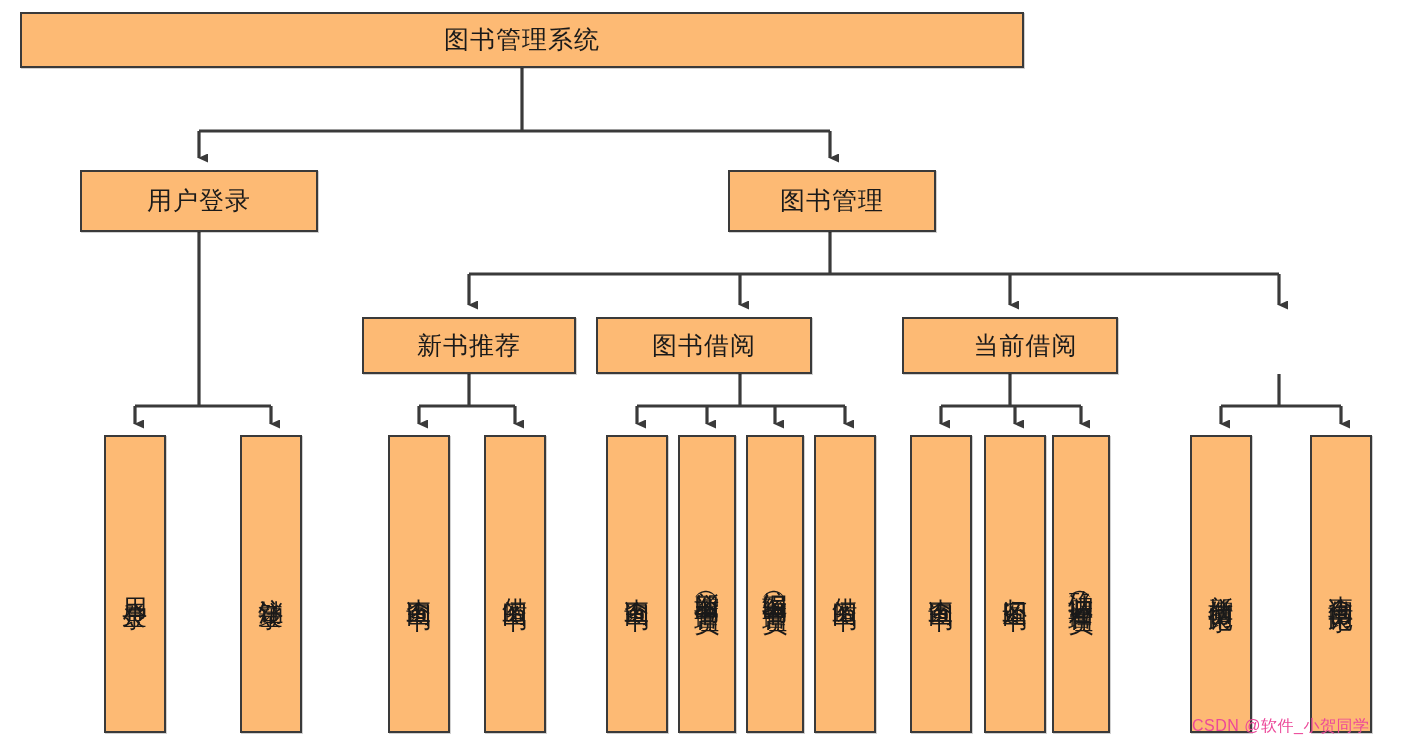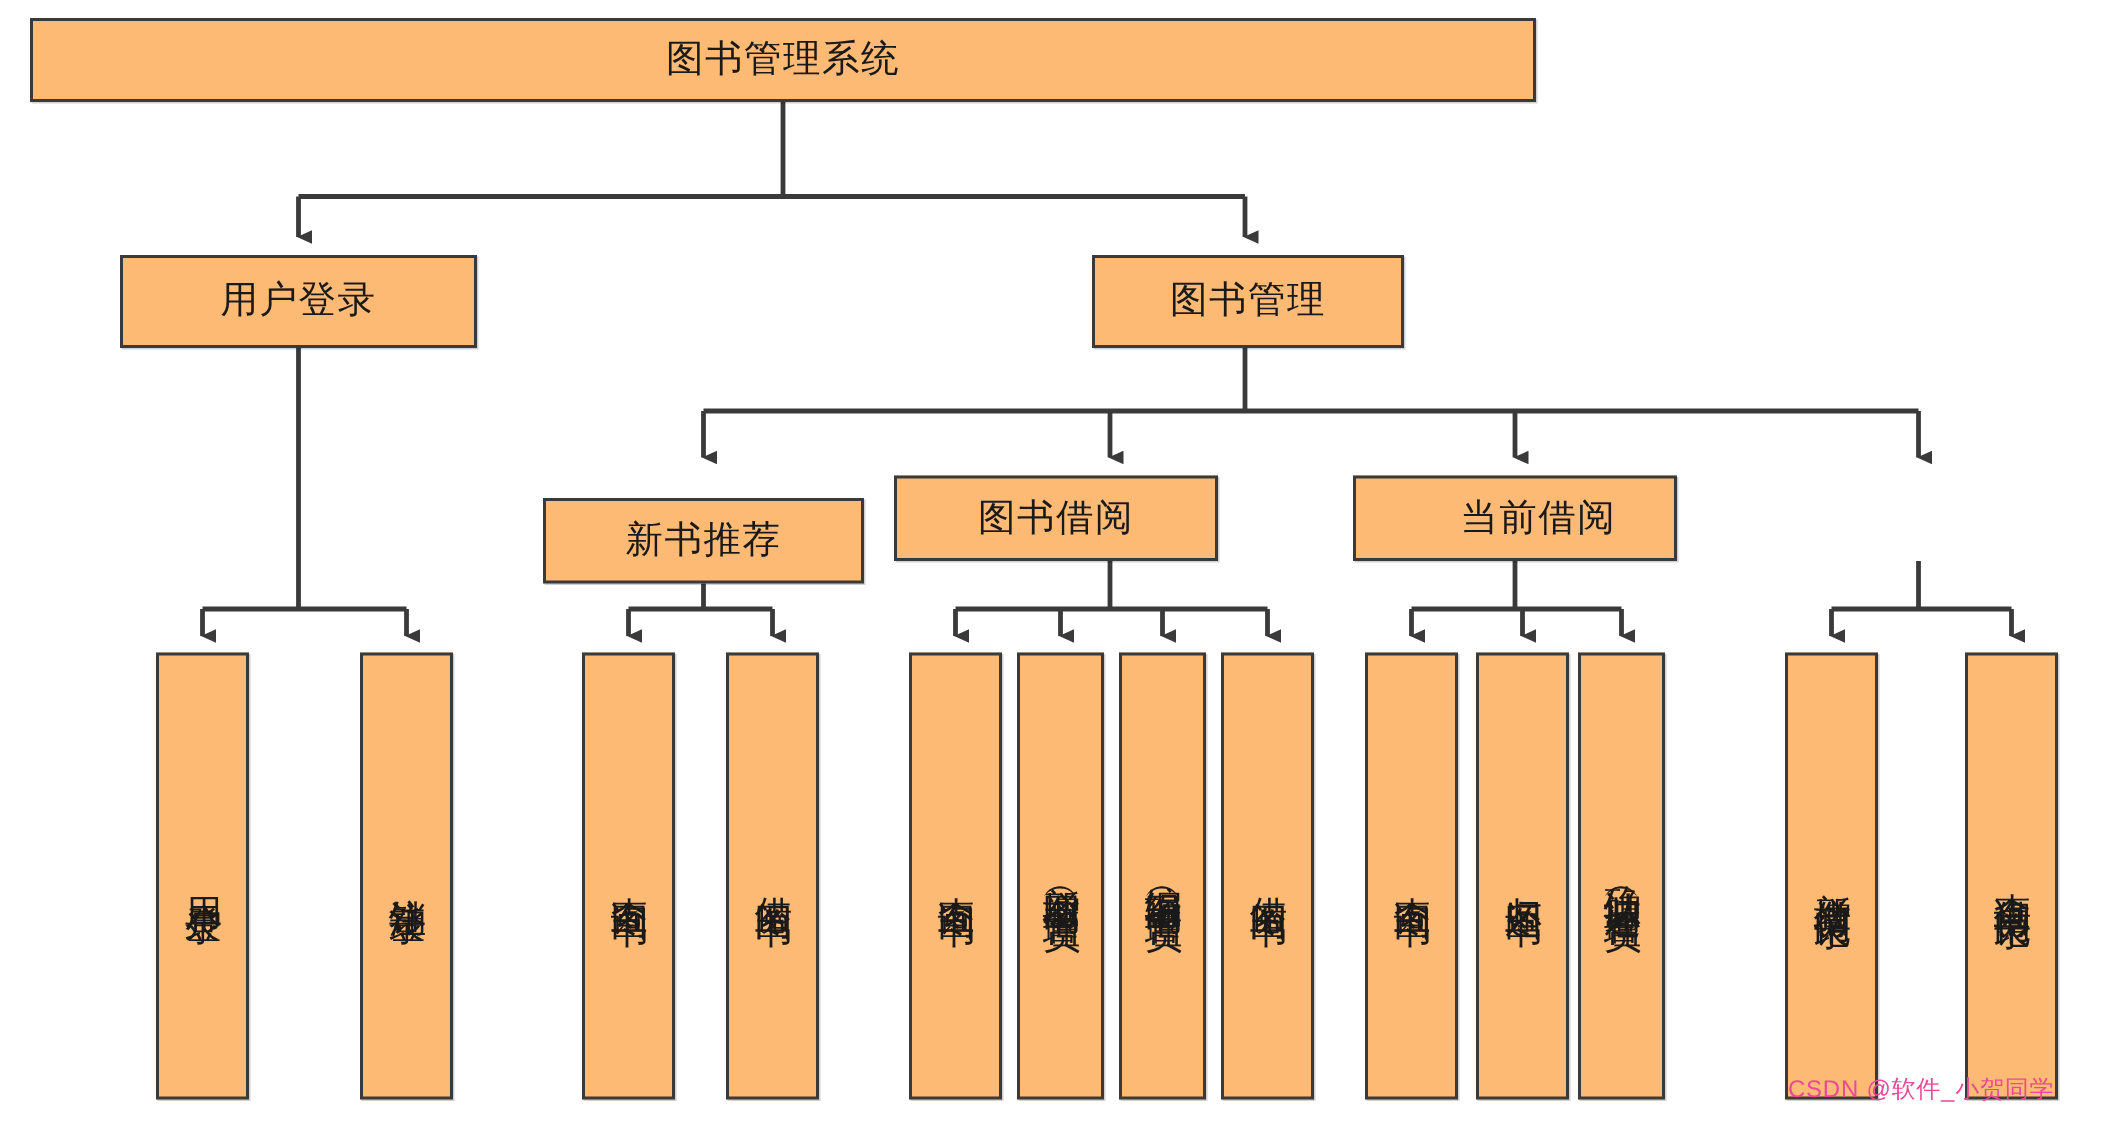--- a/index.html
+++ b/index.html
@@ -125,21 +125,21 @@
     <span>图书管理系统</span>
   </div>
 
   <div class="node node-h" style="left:80px; top:170px; width:238px; height:62px;">
     <span>用户登录</span>
   </div>
   <div class="node node-h" style="left:712px; top:170px; width:208px; height:62px;margin-left:16px;">
     <span>图书管理</span>
   </div>
 
-  <div class="node node-h" style="left:362px; top:332px; width:214px; height:57px;">
+  <div class="node node-h" style="left:362px; top:317px; width:214px; height:57px;">
     <span>新书推荐</span>
   </div>
   <div class="node node-h" style="left:596px; top:317px; width:216px; height:57px;">
     <span>图书借阅</span>
   </div>
   <div class="node node-h" style="left:902px; top:317px; width:216px; height:57px;padding-left:31px;">
     <span>当前借阅</span>
   </div>
 
   <div class="node node-v" style="left:104px; top:435px; width:62px; height:298px;">

